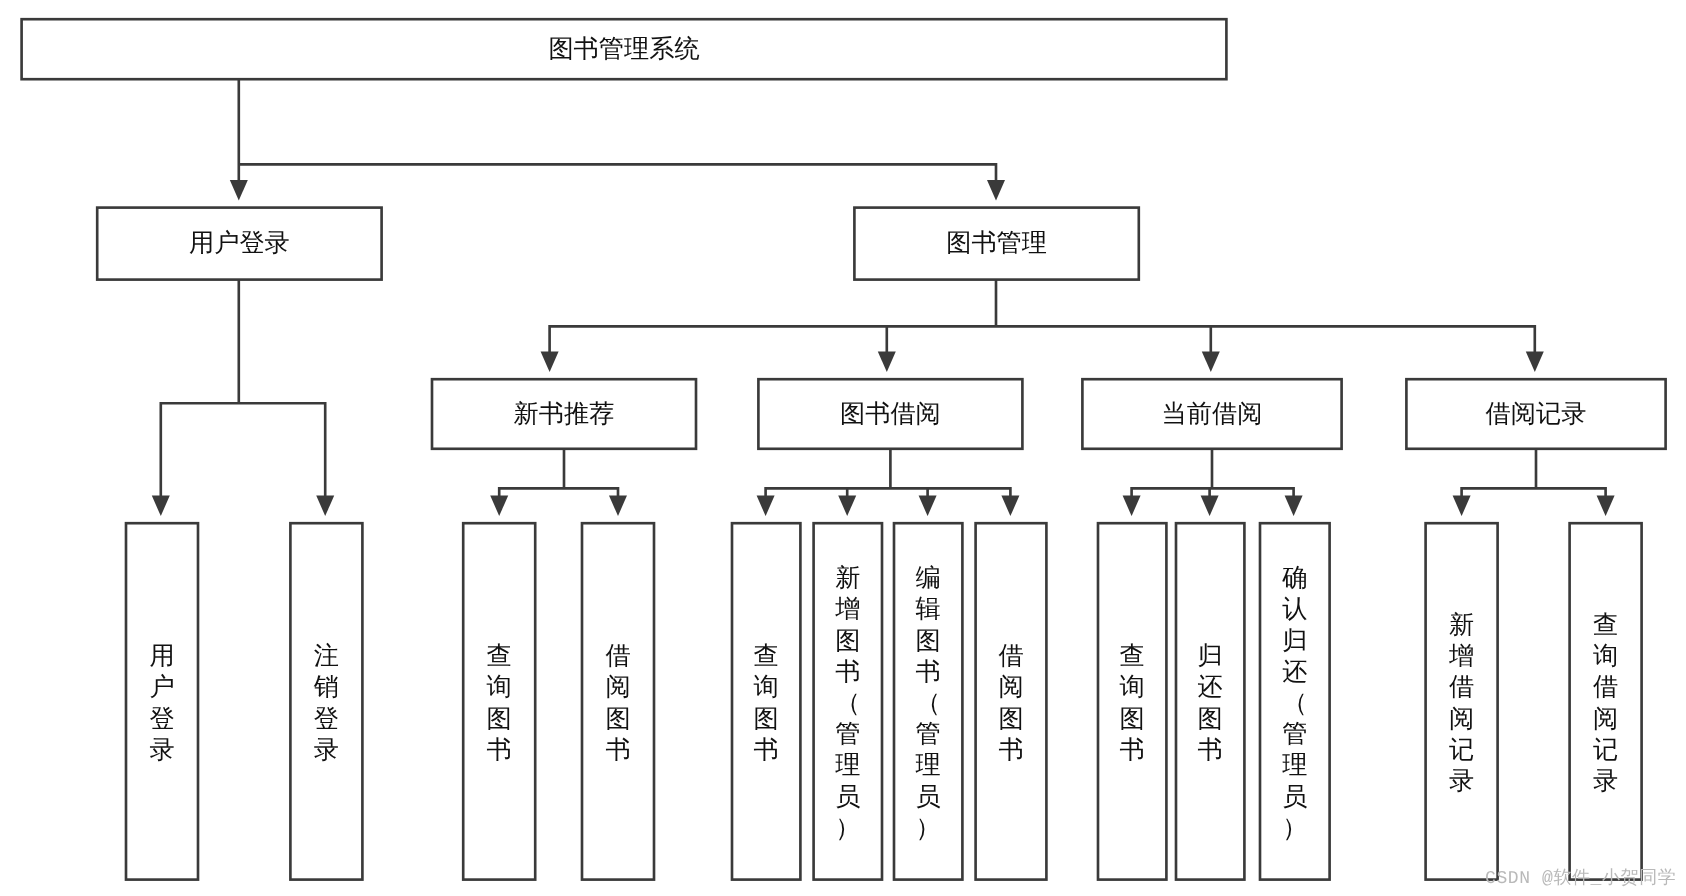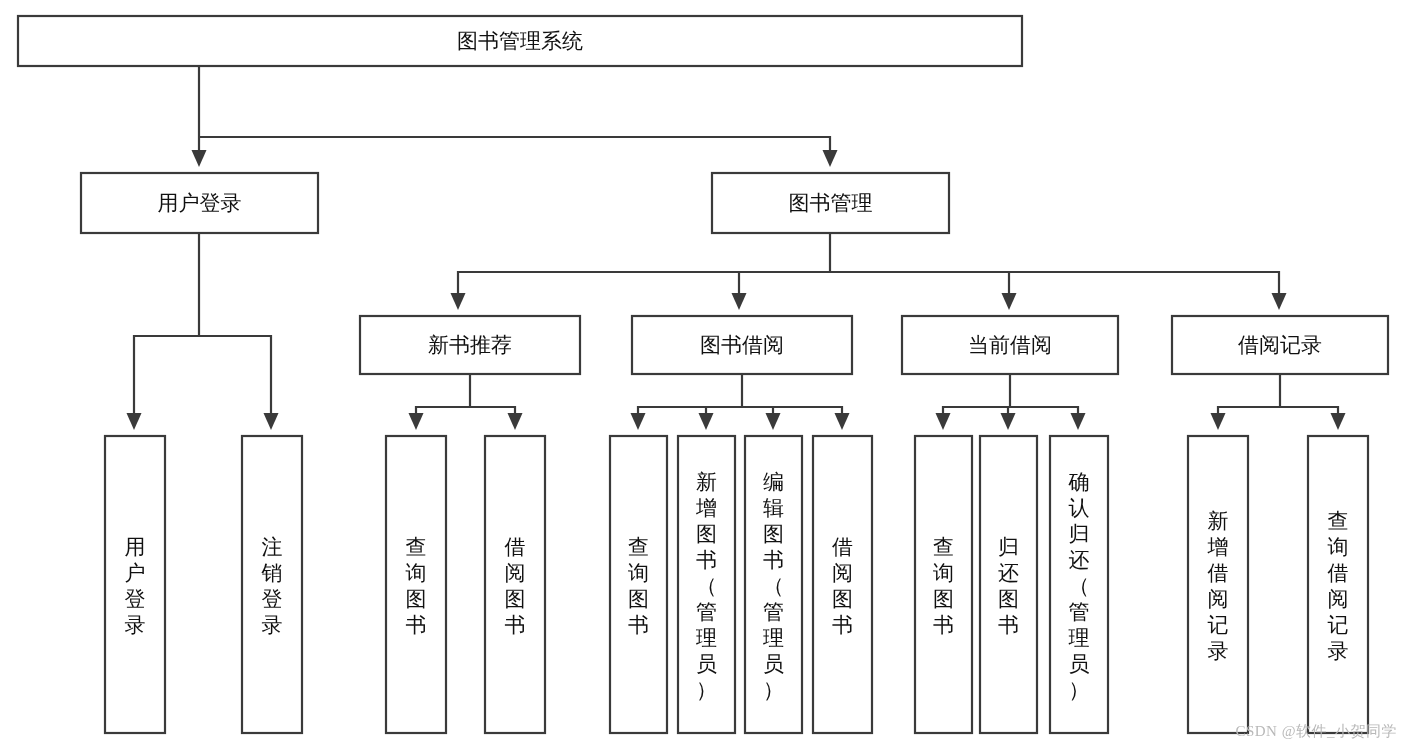--- a/index.html
+++ b/index.html
@@ -47,21 +47,21 @@
   .node-label-v {
     font-family: "Liberation Sans", "DejaVu Sans", sans-serif;
     font-size: 21px;
     fill: #111111;
     text-anchor: middle;
   }
   .watermark {
     position: absolute;
     right: 8px;
     bottom: 6px;
-    font-family: Liberation Serif, serif;
+    font-family: Liberation Mono, monospace;
     font-size: 15px;
     color: #b9b9b9;
     white-space: nowrap;
     pointer-events: none;
     letter-spacing: 0.5px;
   }
 </style>
 </head>
 <body>
 

